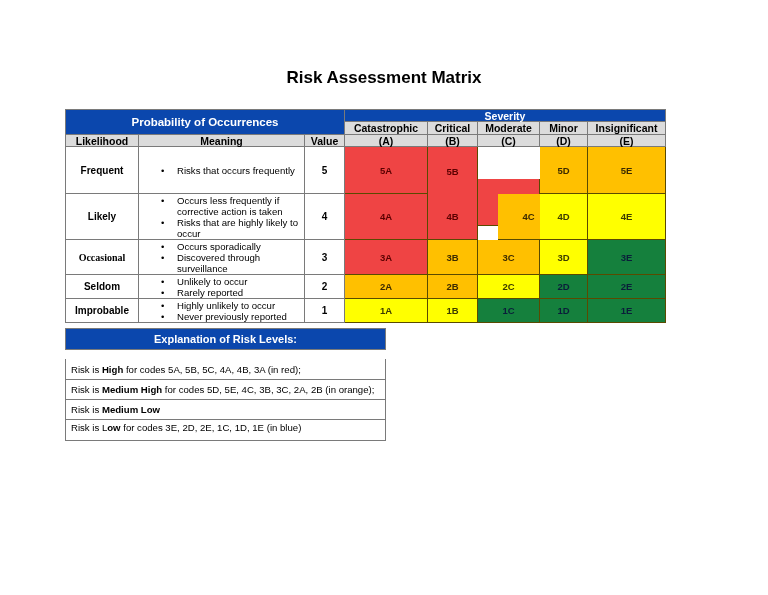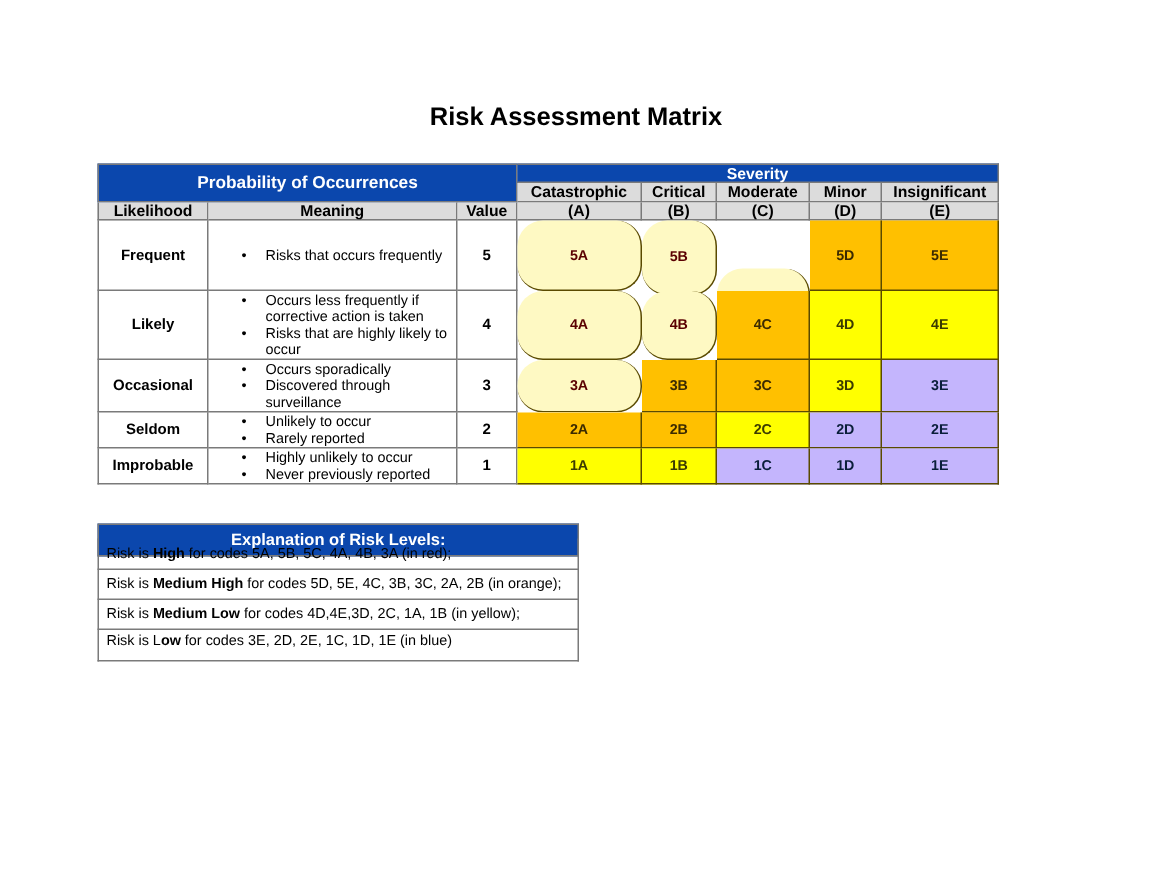--- a/index.html
+++ b/index.html
@@ -14,24 +14,24 @@
           border-right:1px solid #7a7a7a; border-bottom:1px solid #7a7a7a; }
   .hdr-text { font-size:11.5px; }
   .sub { font-size:10.5px; line-height:12px; }
   .lk { font-size:10px; font-weight:bold; }
   .val { font-size:10px; font-weight:bold; }
   .meaning { font-size:9.6px; line-height:11px; justify-content:flex-start; text-align:left; }
   .meaning ul { margin:0; padding:0 0 0 22px; list-style:none; }
   .meaning li { position:relative; padding-left:16px; }
   .meaning li::before { content:"•"; position:absolute; left:0; top:0; }
   .risk { font-size:9.5px; font-weight:bold; border-right:1px solid #5a4a00; border-bottom:1px solid #5a4a00; }
-  .red { background:#fef9c3; color:#5a0000;border-radius:17px; }
+  .red { background:#ef4444; color:#5a0000; }
   .orange { background:#ffc000; color:#3b2a00; }
   .yellow { background:#ffff00; color:#3b3b00; }
-  .bluecell { background:#c4b5fd; color:#0a1e3a; }
+  .bluecell { background:#15803d; color:#0a1e3a; }
   .exp-row { font-size:9.6px; display:flex; align-items:center; padding-left:5px;
              border-bottom:1px solid #7a7a7a; border-left:1px solid #7a7a7a; border-right:1px solid #7a7a7a; }
   .exp-row b { font-weight:bold; }
 </style>
 </head>
 <body>
 
 <div class="title">Risk Assessment Matrix</div>
 
 <div>
@@ -123,31 +123,31 @@
   </div>
   <div class="abs cell val" style="left:305px; top:194px; width:40px; height:46px;">
       <span>4</span>
     </div>
   <div class="abs cell risk red" style="left:345px; top:194px; width:83px; height:46px;">
       <span>4A</span>
     </div>
   <div class="abs cell risk red" style="left:428px; top:194px; width:50px; height:46px;">
       <span>4B</span>
     </div>
-  <div class="abs cell risk orange" style="left:478px; top:194px; width:62px; height:46px;">
+  <div class="abs cell risk orange" style="left:498px; top:194px; width:62px; height:46px;">
       <span>4C</span>
     </div>
   <div class="abs cell risk yellow" style="left:540px; top:194px; width:48px; height:46px;">
       <span>4D</span>
     </div>
   <div class="abs cell risk yellow" style="left:588px; top:194px; width:78px; height:46px;">
       <span>4E</span>
     </div>
 
-  <div class="abs cell lk" style="left:65px; top:240px; width:74px; height:35px; border-left:1px solid #7a7a7a;">
+  <div class="abs cell lk" style="left:65px; top:240px; width:74px; height:35px; border-left:1px solid #7a7a7a;font-family:Liberation Serif, serif;">
       <span>Occasional</span>
     </div>
   <div class="abs cell meaning" style="left:139px; top:240px; width:166px; height:35px;">
     <ul>
       <li>Occurs sporadically</li>
       <li style="padding-right:40px;">Discovered through surveillance</li>
     </ul>
   </div>
   <div class="abs cell val" style="left:305px; top:240px; width:40px; height:35px;">
       <span>3</span>
@@ -219,36 +219,35 @@
     </div>
   <div class="abs cell risk bluecell" style="left:540px; top:299px; width:48px; height:24px;">
       <span>1D</span>
     </div>
   <div class="abs cell risk bluecell" style="left:588px; top:299px; width:78px; height:24px;">
       <span>1E</span>
     </div>
 </div>
 
 <div>
-  <div class="abs blue" style="left:65px; top:349px; width:321px; height:22px; display:flex; align-items:center; justify-content:center; font-size:11px; border:1px solid #7a7a7a;">
+  <div class="abs blue" style="left:65px; top:328px; width:321px; height:22px; display:flex; align-items:center; justify-content:center; font-size:11px; border:1px solid #7a7a7a;">
     <span>Explanation of Risk Levels:</span>
   </div>
   <div class="abs exp-row" style="left:65px; top:359px; width:321px; height:21px;">
     <span style="white-space:pre;">Risk is </span>
       <b>High</b>
       <span style="white-space:pre;"> for codes 5A, 5B, 5C, 4A, 4B, 3A (in red);</span>
   </div>
   <div class="abs exp-row" style="left:65px; top:380px; width:321px; height:20px;">
     <span style="white-space:pre;">Risk is </span>
       <b>Medium High</b>
       <span style="white-space:pre;"> for codes 5D, 5E, 4C, 3B, 3C, 2A, 2B (in orange);</span>
   </div>
   <div class="abs exp-row" style="left:65px; top:400px; width:321px; height:20px;">
     <span style="white-space:pre;">Risk is </span>
       <b>Medium Low</b>
-      <span style="white-space:pre;"> for codes 4D,4E,3D, 2C, 1A, 1B (in yellow);</span>
   </div>
   <div class="abs exp-row" style="left:65px; top:420px; width:321px; height:21px; align-items:flex-start; padding-top:2px;">
     <span style="white-space:pre;">Risk is L</span>
       <b>ow</b>
       <span style="white-space:pre;"> for codes 3E, 2D, 2E, 1C, 1D, 1E (in blue)</span>
   </div>
 </div>
 
 </body></html>

